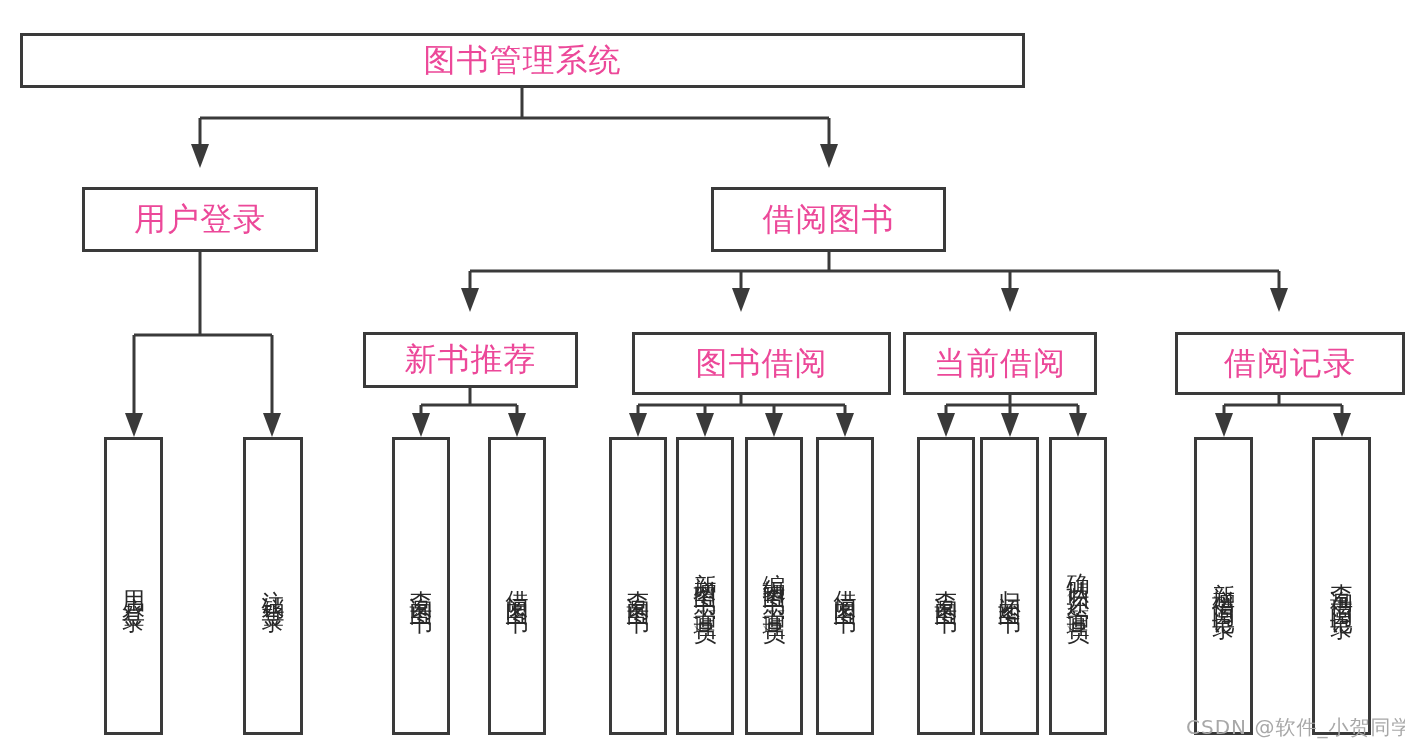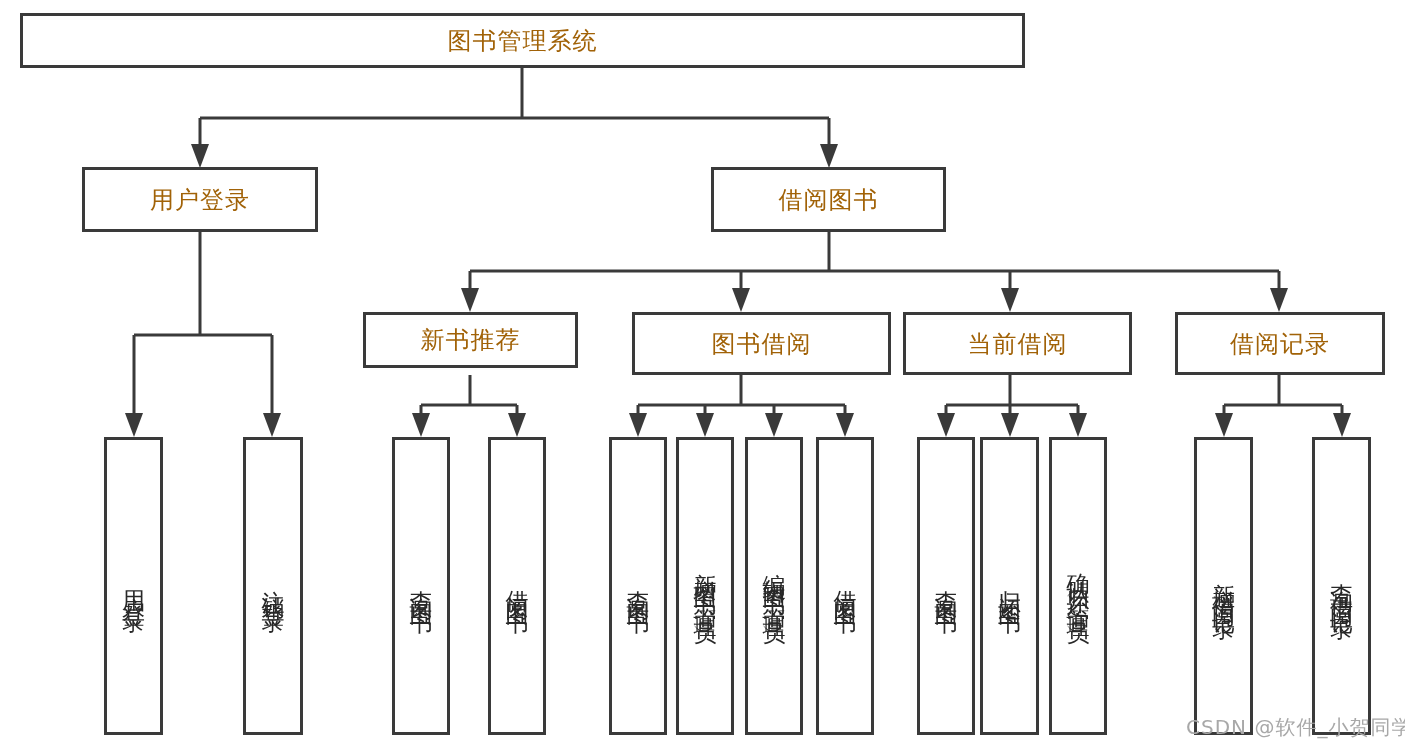--- a/index.html
+++ b/index.html
@@ -22,24 +22,25 @@
     z-index: 1;
   }
   .hbox {
     position: absolute;
     box-sizing: border-box;
     border: 3px solid #3a3a3a;
     background: #ffffff;
     display: flex;
     align-items: center;
     justify-content: center;
-    font-size: 24px;
+    font-size: 32px;
     letter-spacing: 1px;
-    color: #a16207;
+    color: #ec4899;
     z-index: 2;
+    margin-top: 20px;
   }
   .leaf {
     position: absolute;
     top: 437px;
     height: 298px;
     box-sizing: border-box;
     border: 3px solid #3a3a3a;
     background: #ffffff;
     display: flex;
     align-items: center;
@@ -91,22 +92,22 @@
              M1215 413 L1233 413 L1224 437 Z M1333 413 L1351 413 L1342 437 Z"></path>
   </svg>
 
   <div class="hbox" style="left:20px; top:13px; width:1005px; height:55px;">图书管理系统</div>
 
   <div class="hbox" style="left:82px; top:167px; width:236px; height:65px;">用户登录</div>
   <div class="hbox" style="left:711px; top:167px; width:235px; height:65px;">借阅图书</div>
 
   <div class="hbox" style="left:363px; top:312px; width:215px; height:56px;">新书推荐</div>
   <div class="hbox" style="left:632px; top:312px; width:259px; height:63px;">图书借阅</div>
-  <div class="hbox" style="left:903px; top:312px; width:229px; height:63px;">当前借阅</div>
-  <div class="hbox" style="left:1175px; top:312px; width:210px; height:63px;">借阅记录</div>
+  <div class="hbox" style="left:903px; top:312px; width:194px; height:63px;">当前借阅</div>
+  <div class="hbox" style="left:1175px; top:312px; width:230px; height:63px;">借阅记录</div>
 
   <div class="leaf" style="left:104px; width:59px;">用户登录</div>
   <div class="leaf" style="left:243px; width:60px;">注销登录</div>
   <div class="leaf" style="left:392px; width:58px;">查询图书</div>
   <div class="leaf" style="left:488px; width:58px;">借阅图书</div>
   <div class="leaf" style="left:609px; width:58px;">查询图书</div>
   <div class="leaf" style="left:676px; width:58px;">新增图书（管理员）</div>
   <div class="leaf" style="left:745px; width:58px;">编辑图书（管理员）</div>
   <div class="leaf" style="left:816px; width:58px;">借阅图书</div>
   <div class="leaf" style="left:917px; width:58px;">查询图书</div>

